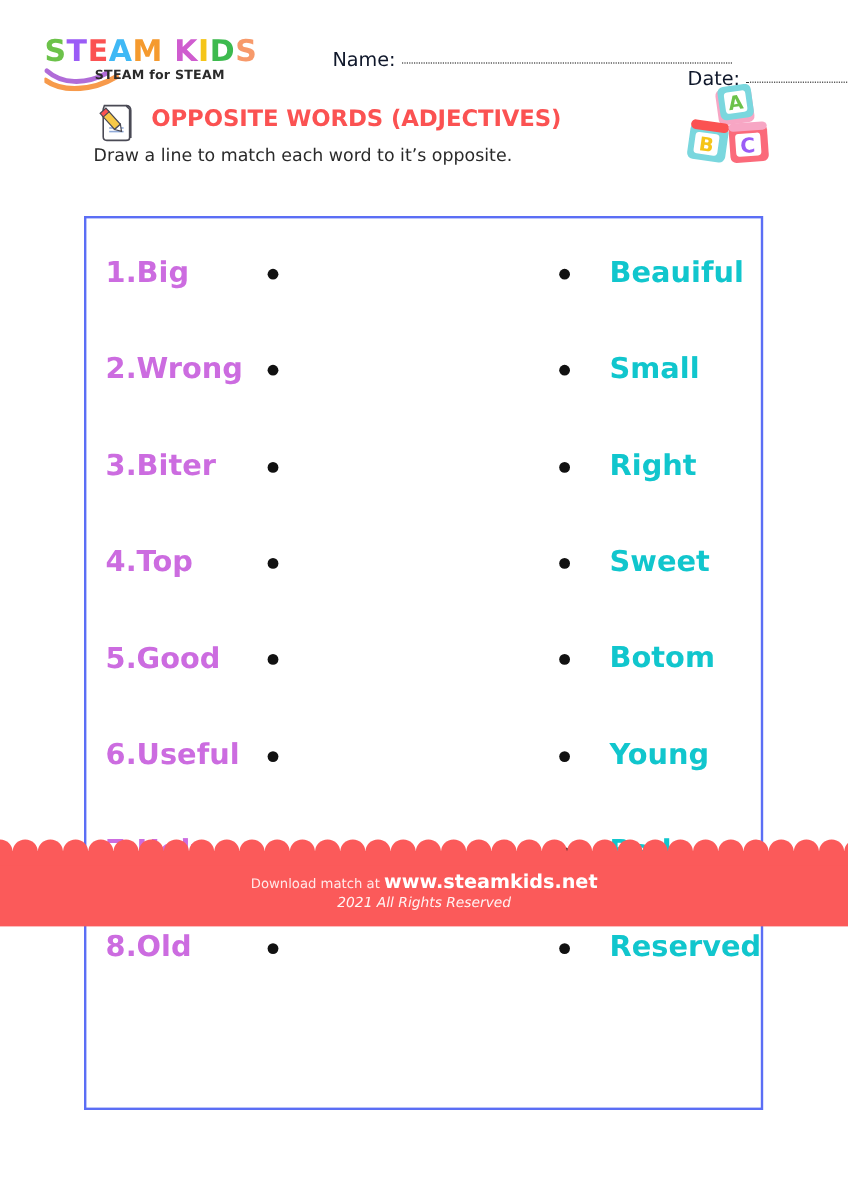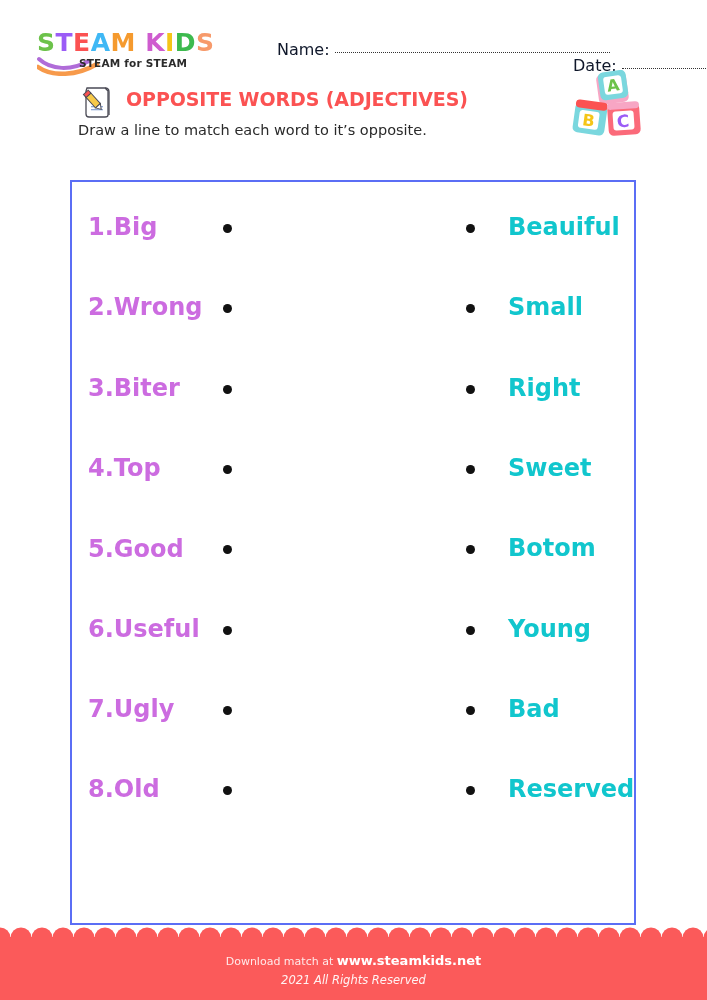--- a/index.html
+++ b/index.html
@@ -2,21 +2,21 @@
 <html><head>
 <meta charset="utf-8">
 <style>
   * { margin:0; padding:0; box-sizing:border-box; }
   html, body {
     width:707px; height:1000px;
     background:#ffffff;
     font-family:"Liberation Sans", sans-serif;
     overflow:hidden;
   }
-  .page { position:relative; width:707px; height:1000px; background:#fff; }
+  .page { position:relative; width:707px; height:772px; background:#fff; }
 
   
   .header { position:absolute; left:0; top:0; width:707px; height:78px; }
 
   .logo-wrap { position:absolute; left:37px; top:30px; width:200px; height:46px; }
   .logo-main {
     font-family:"DejaVu Sans", sans-serif;
     font-weight:bold; font-size:25px; letter-spacing:0.5px;
     line-height:26px; white-space:nowrap;
   }
@@ -100,21 +100,21 @@
   .scallop {
     position:absolute; left:0; top:-10px;
     width:707px; height:22px;
   }
   .footer-line1 {
     position:absolute; left:0; top:16px; width:707px;
     text-align:center;
     font-family:"DejaVu Sans", sans-serif;
     font-size:11px; color:#ffe9e9;
   }
-  .footer-line1 b { font-size:13px; color:#ffffff; font-weight:bold; }
+  .footer-line1 b { font-size:16px; color:#ffffff; font-weight:bold; }
   .footer-line2 {
     position:absolute; left:0; top:36px; width:707px;
     text-align:center;
     font-family:"DejaVu Sans", sans-serif;
     font-style:italic; font-size:11.5px; color:#fff3f3;
   }
 </style>
 </head>
 <body>
 

